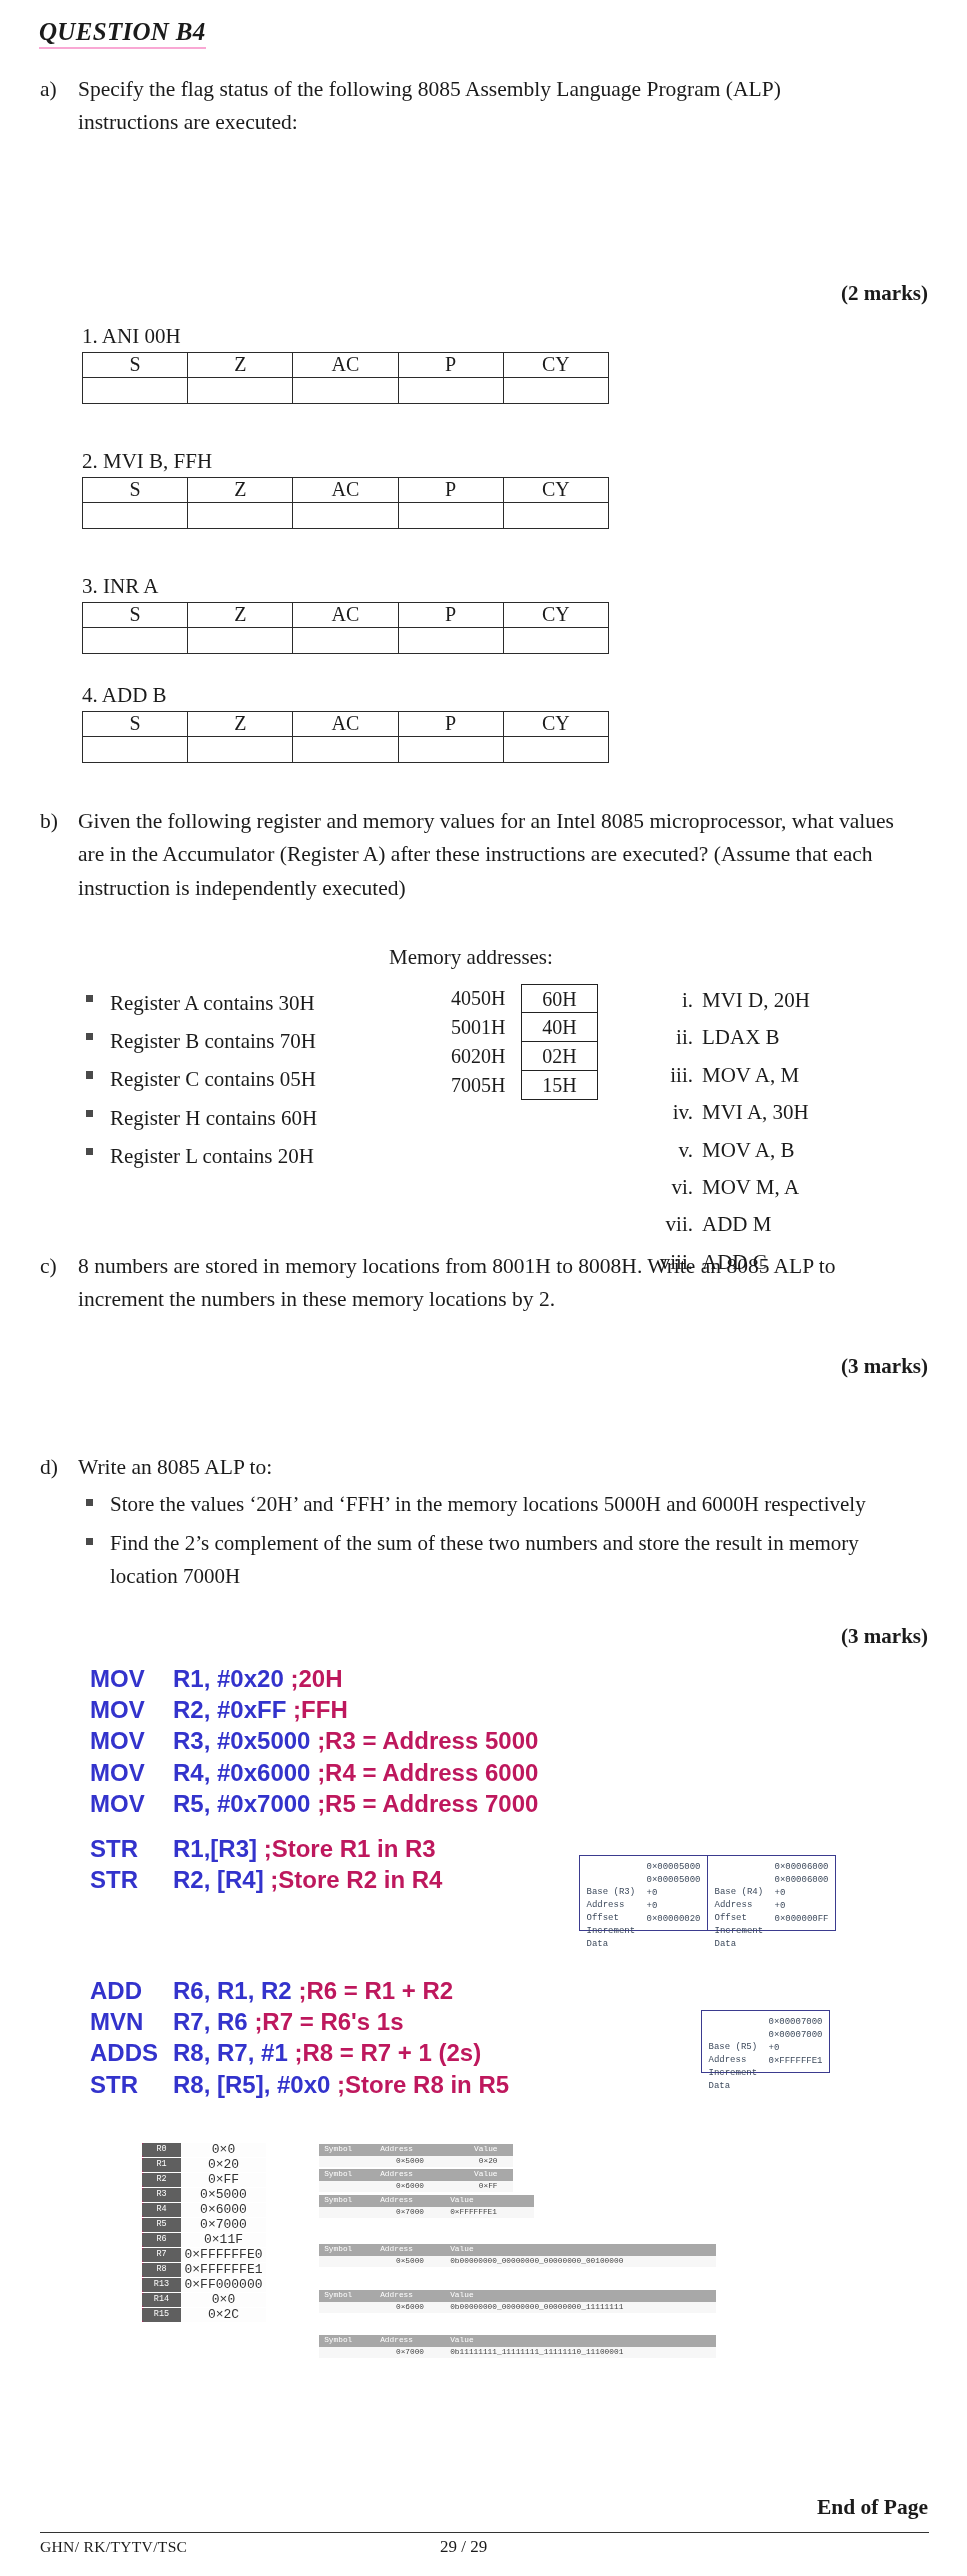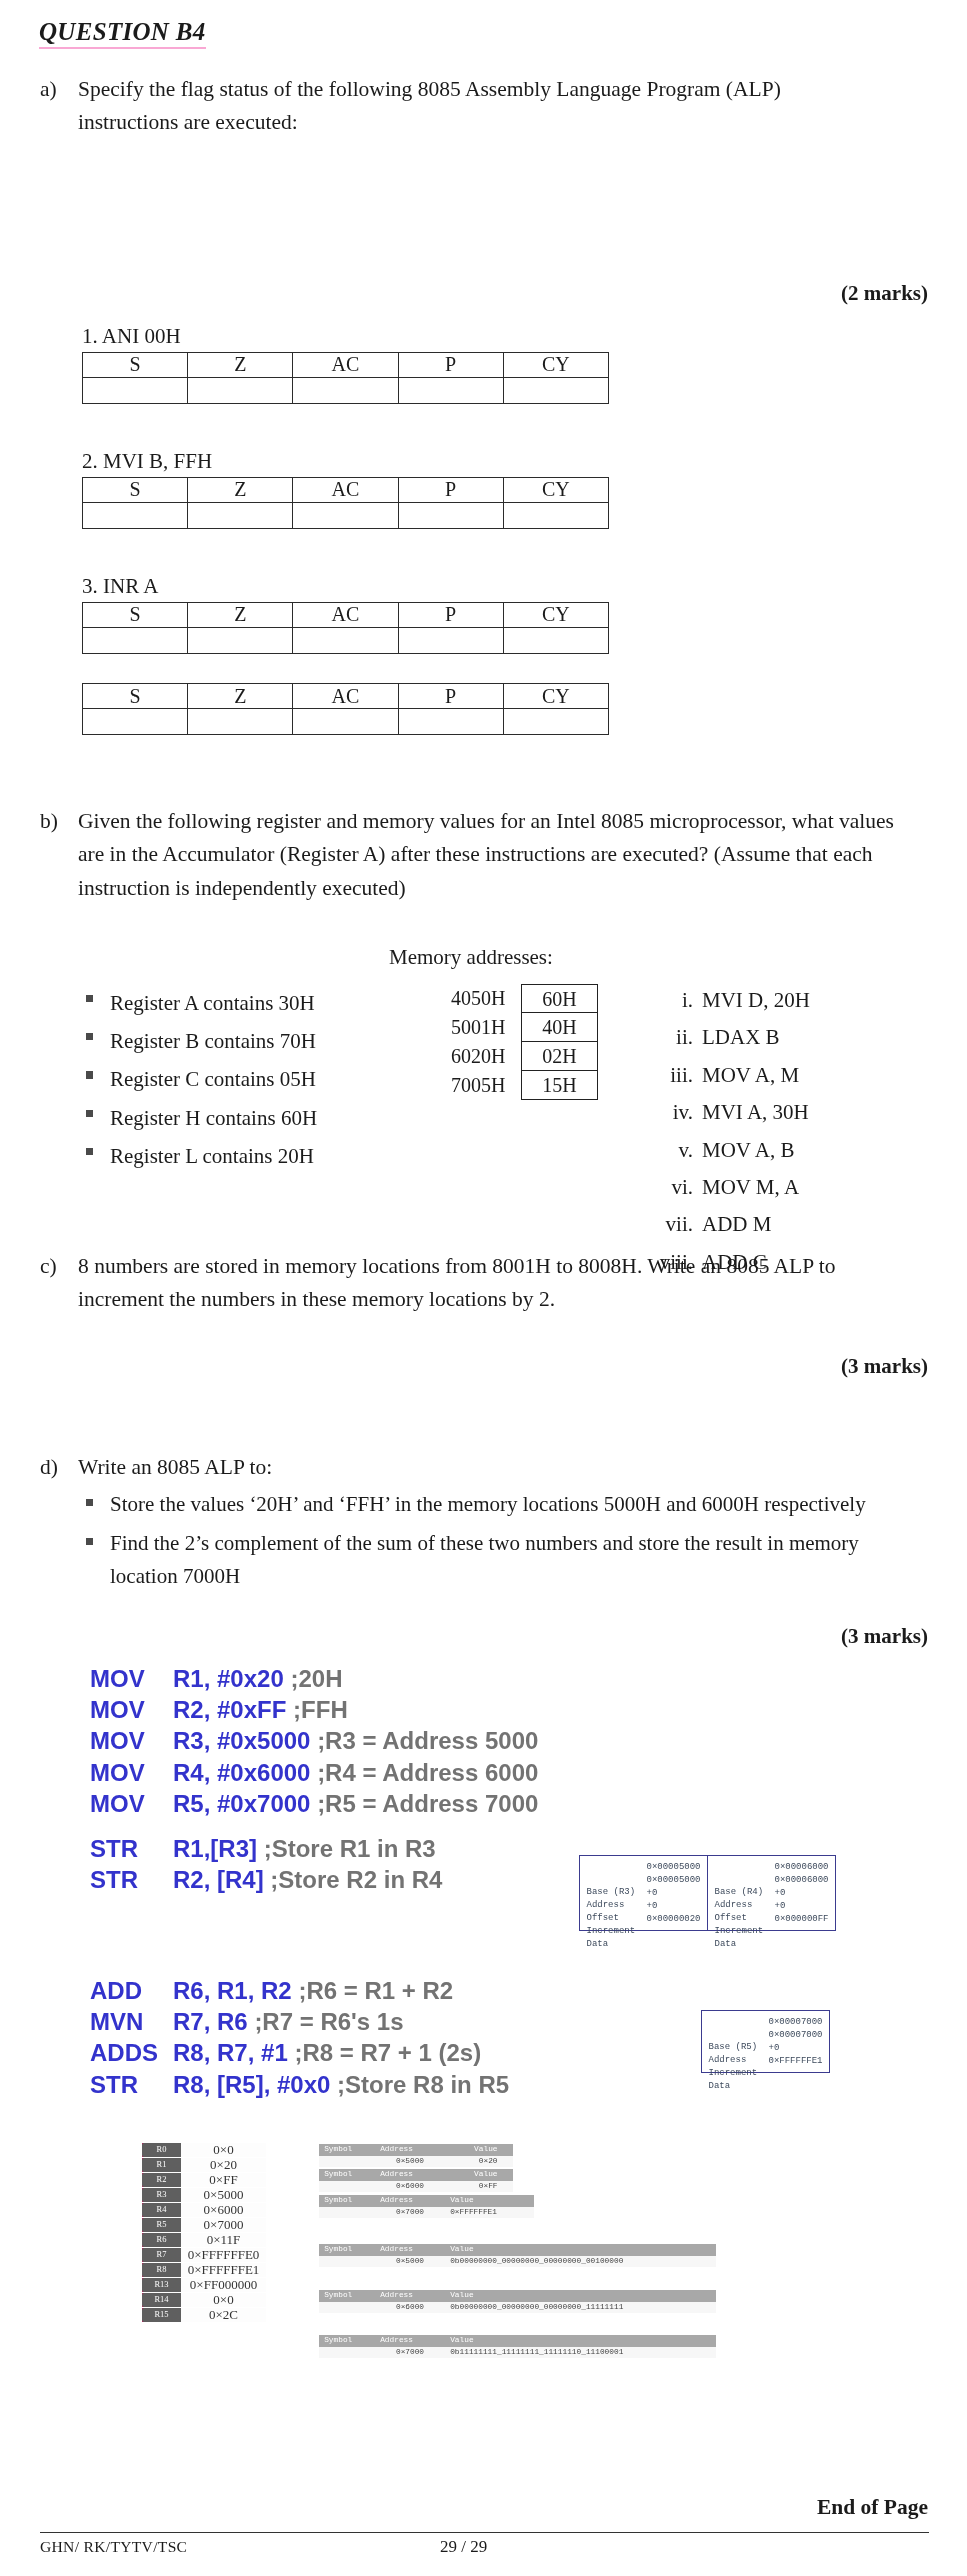--- a/index.html
+++ b/index.html
@@ -65,41 +65,41 @@
   .romans { position:absolute; font-size:21px; line-height:1.78; }
   .romans .rr { display:block; text-align:left; white-space:nowrap; }
   .romans .rn { display:inline-block; width:51px; text-align:right; padding-right:9px; }
 
   
   .code { position:absolute; font-family:"Liberation Sans", sans-serif; }
   .code .ln { display:block; white-space:nowrap; font-size:24px; line-height:1.30; }
   .code .op { color:#3333cc; font-weight:bold; display:inline-block; }
   .code .w1 { width:83px; }
   .code .args { color:#3333cc; font-weight:bold; }
-  .code .cm { color:#737373; font-weight:bold; }
+  .code .cm { color:#be185d; font-weight:bold; }
 
   
   .panel {
     position:absolute;
     border:1.3px solid #3b3b8f;
     background:#ffffff;
     font-family:"Liberation Mono", monospace;
     font-size:9px;
     color:#3d4a5c;
     display:flex;
   }
   .panel .col { padding:4.6px 6.5px 4.6px 6.5px; }
   .panel .col + .col { border-left:1.3px solid #3b3b8f; }
   .panel .prow { display:flex; height:13px; line-height:13px; white-space:nowrap; }
   .panel .pk { width:60px;margin-top:25px; }
   .panel .pv { }
 
   
   .regtable { position:absolute; font-family:"Liberation Mono", monospace; width:124px; }
-  .regtable .rrow { display:flex; height:13.7px; margin-bottom:1.3px; background:#be185d;font-family:Liberation Serif, serif; }
+  .regtable .rrow { display:flex; height:13.7px; margin-bottom:1.3px; background:#be185d; }
   .regtable .rname {
     width:39px; background:#5f5f5f; color:#fff;
     font-size:8.5px; text-align:center; line-height:13.7px;
     border-radius:2px 0 0 2px;
   }
   .regtable .rval {
     flex:1; background:#fdfdfd; color:#333;
     font-size:13px; text-align:center; line-height:13.7px;
   }
 
@@ -196,20 +196,21 @@
         <td></td>
         <td></td>
         <td></td>
         <td></td>
       </tr>
     </tbody>
       </table>
   </div>
 
   <div class="flag-block" style="left:82px; top:683px;">
+    <div class="flag-label">4. ADD B</div>
     <table class="flags">
       <tbody>
           <tr class="hdr">
         <td>S</td>
         <td>Z</td>
         <td>AC</td>
         <td>P</td>
         <td>CY</td>
       </tr>
       <tr class="blank">

